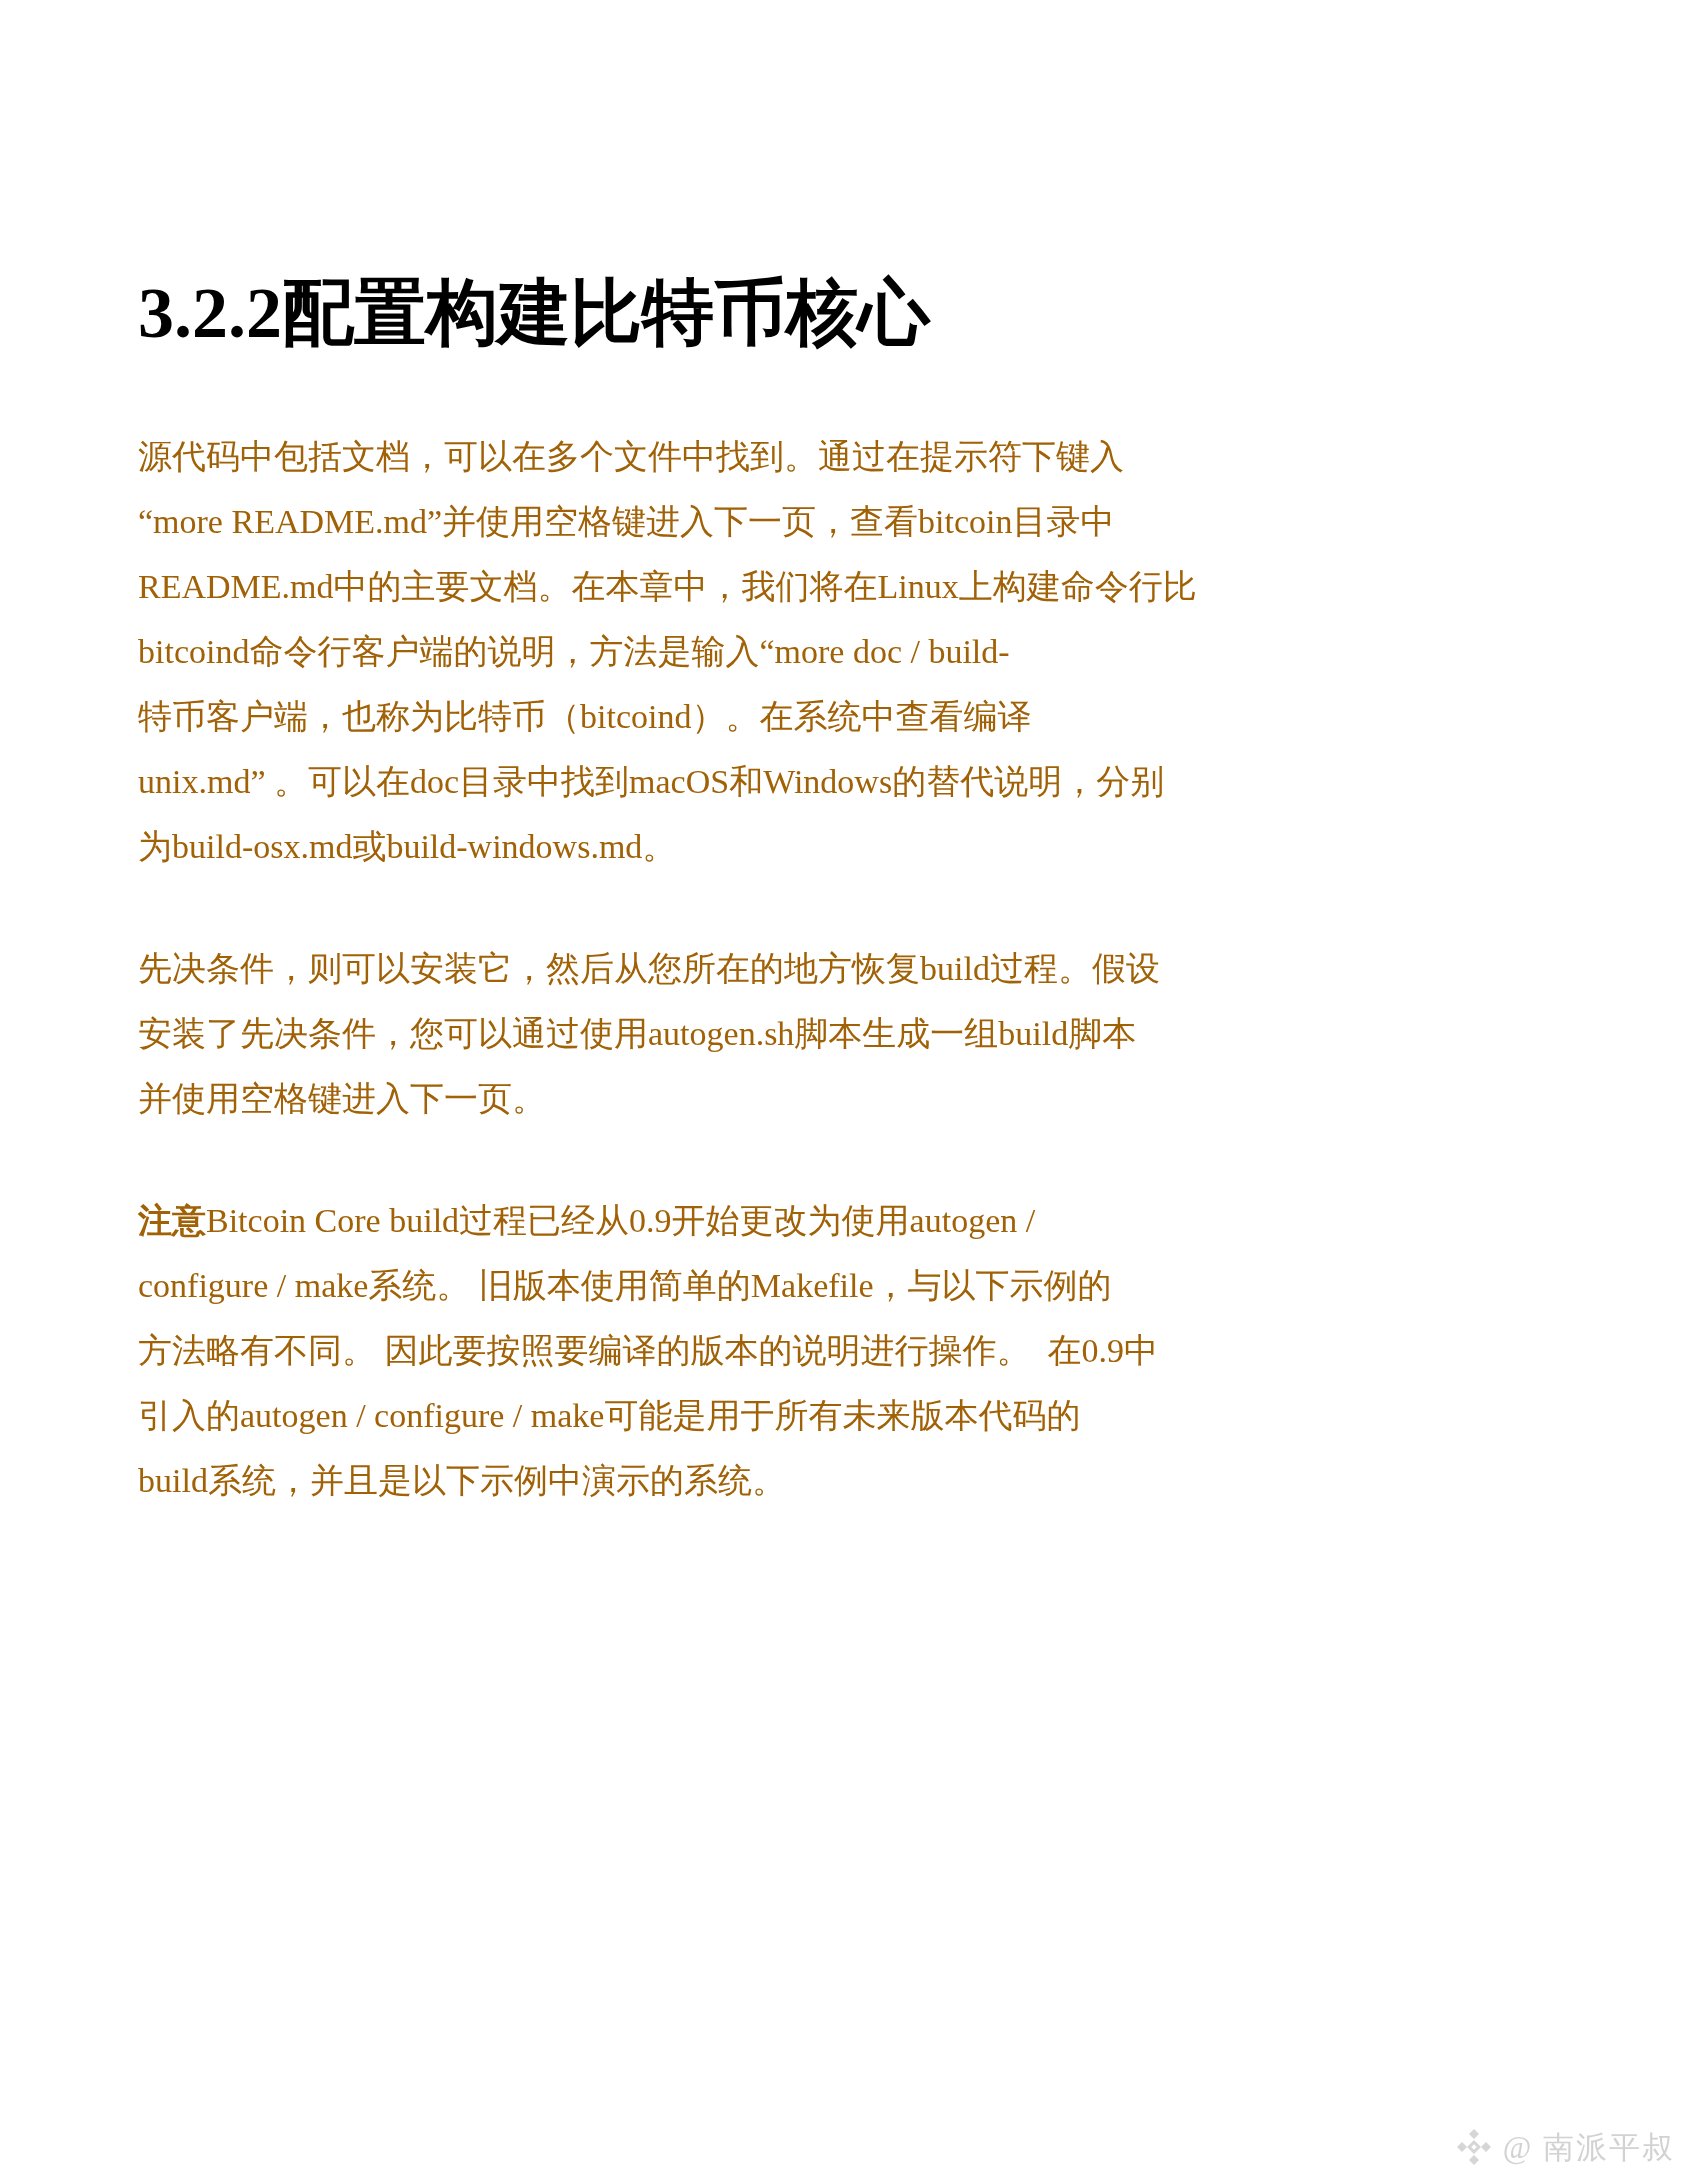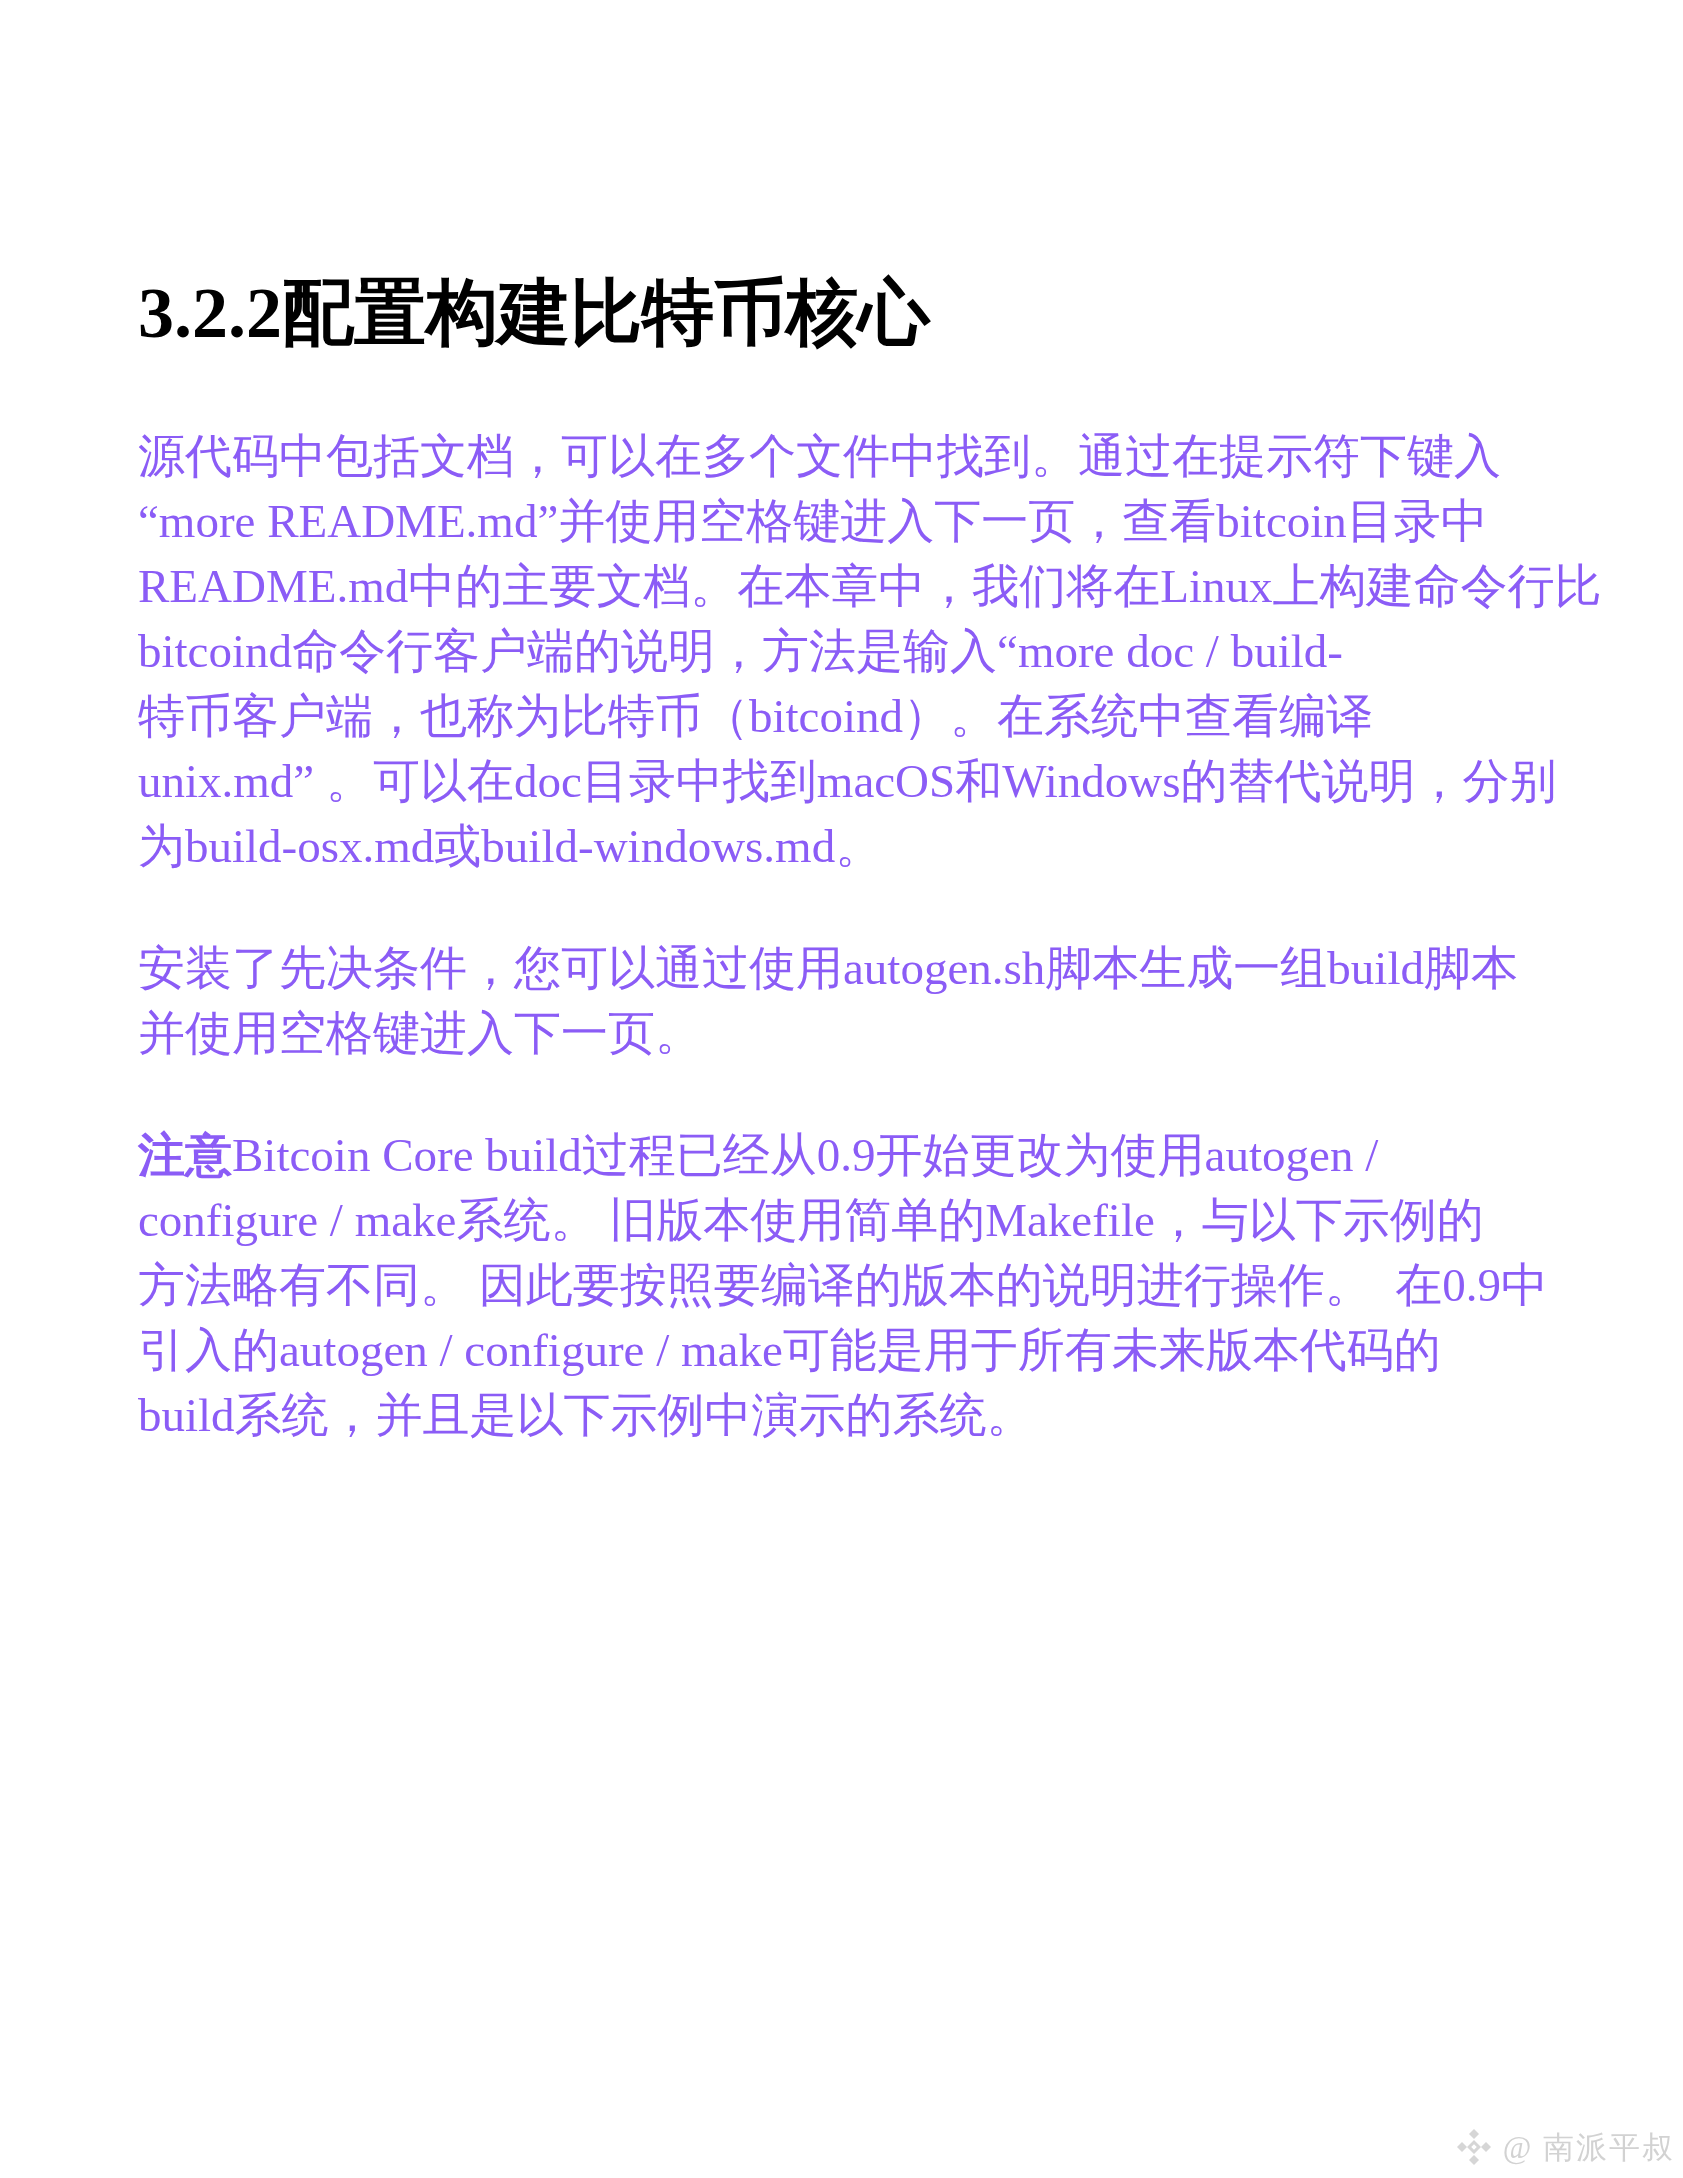--- a/index.html
+++ b/index.html
@@ -26,24 +26,24 @@
     font-size: 72px;
     line-height: 1.06;
     font-weight: 700;
     color: #000000;
     white-space: pre;
   }
   .para {
     margin: 0 0 57px 0;
   }
   .line {
-    font-size: 47px;
+    font-size: 34px;
     line-height: 65px;
     white-space: pre;
-    color: #8b5cf6;
+    color: #a16207;
   }
   .note-prefix {
     font-weight: 700;
     text-align: center;
   }
   .watermark {
     position: absolute;
     right: 8px;
     bottom: 12px;
     display: flex;
@@ -73,20 +73,21 @@
     <div class="line">源代码中包括文档，可以在多个文件中找到。通过在提示符下键入</div>
     <div class="line">“more README.md”并使用空格键进入下一页，查看bitcoin目录中</div>
     <div class="line">README.md中的主要文档。在本章中，我们将在Linux上构建命令行比</div>
     <div class="line">bitcoind命令行客户端的说明，方法是输入“more doc / build-</div>
     <div class="line">特币客户端，也称为比特币（bitcoind）。在系统中查看编译</div>
     <div class="line">unix.md” 。可以在doc目录中找到macOS和Windows的替代说明，分别</div>
     <div class="line">为build-osx.md或build-windows.md。</div>
   </div>
 
   <div class="para">
+    <div class="line">先决条件，则可以安装它，然后从您所在的地方恢复build过程。假设</div>
     <div class="line">安装了先决条件，您可以通过使用autogen.sh脚本生成一组build脚本</div>
     <div class="line">并使用空格键进入下一页。</div>
   </div>
 
   <div class="para">
     <div class="line"><span class="note-prefix">注意</span><span>Bitcoin Core build过程已经从0.9开始更改为使用autogen /</span></div>
     <div class="line">configure / make系统。 旧版本使用简单的Makefile，与以下示例的</div>
     <div class="line">方法略有不同。 因此要按照要编译的版本的说明进行操作。  在0.9中</div>
     <div class="line">引入的autogen / configure / make可能是用于所有未来版本代码的</div>
     <div class="line">build系统，并且是以下示例中演示的系统。</div>

